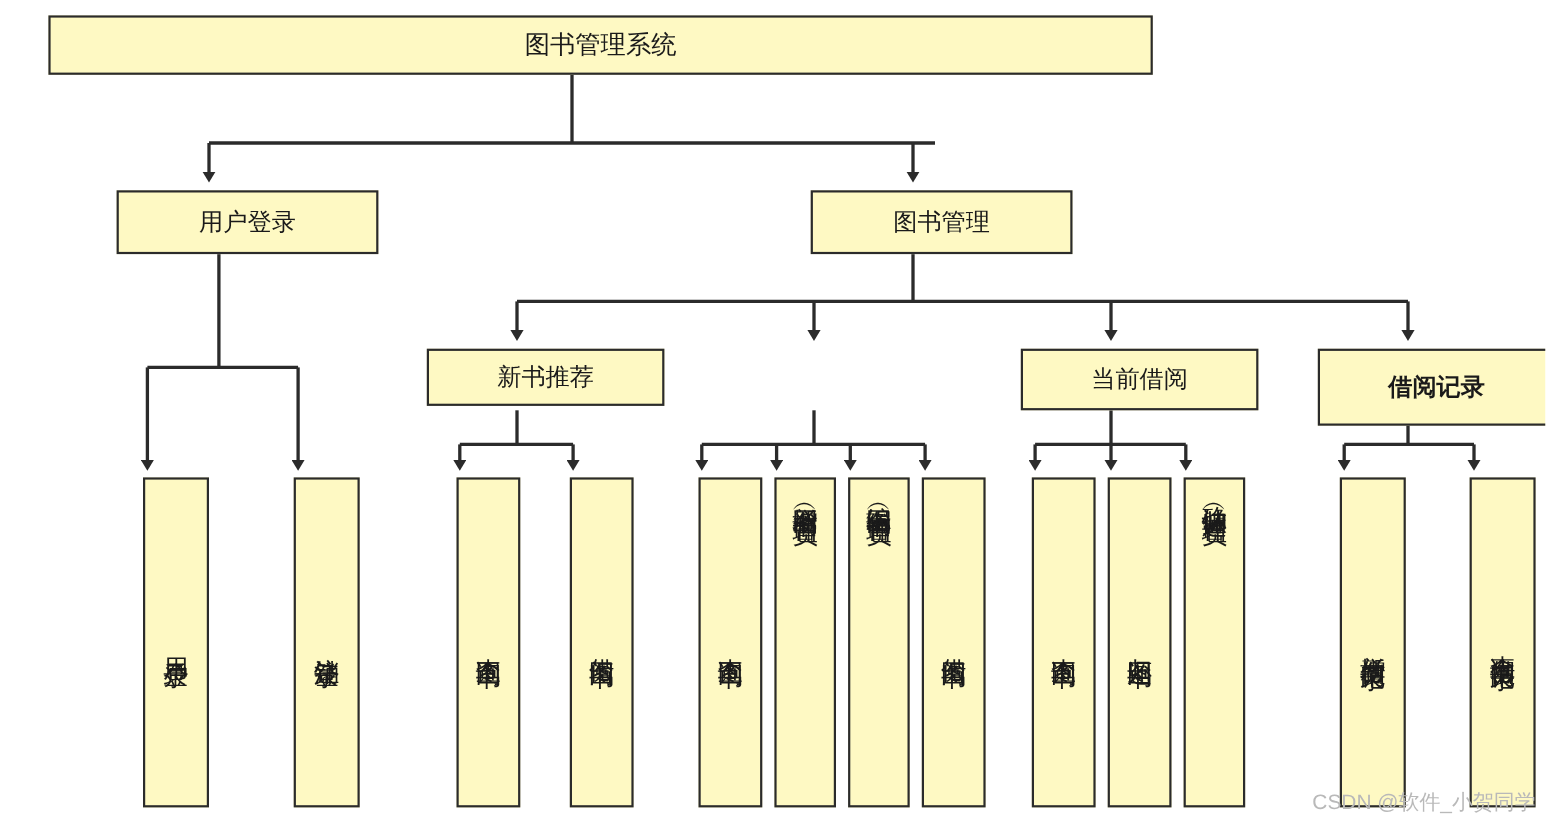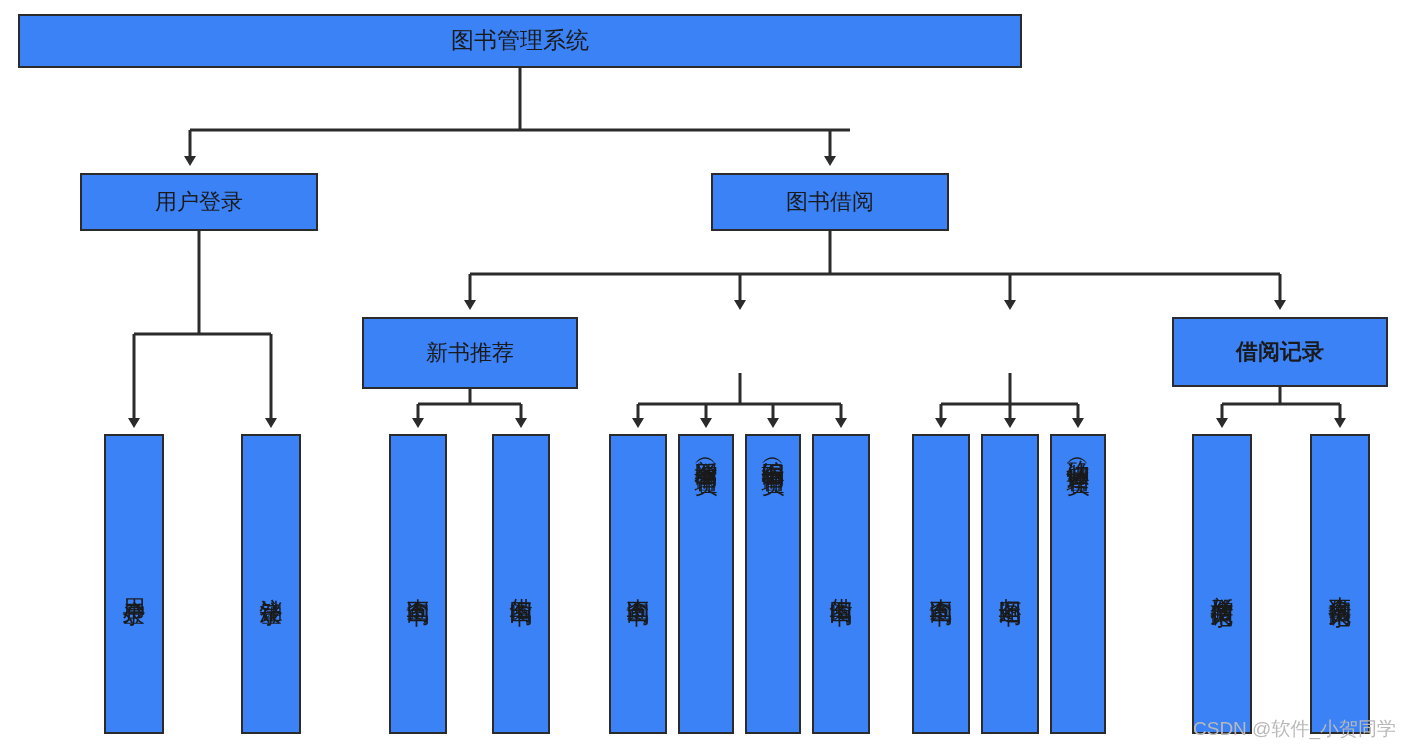--- a/index.html
+++ b/index.html
@@ -21,26 +21,27 @@
     position: absolute;
     left: 0;
     top: 0;
     width: 1405px;
     height: 747px;
     pointer-events: none;
   }
   .node {
     position: absolute;
     box-sizing: border-box;
-    background: #3b82f6;
+    background: #fef9c3;
     border: 2px solid #2b2b2b;
     display: flex;
     align-items: center;
     justify-content: center;
     z-index: 2;
+    margin-left: 26px;
   }
   .node .label {
     color: #1a1a1a;
     line-height: 1.12;
     text-align: center;
     white-space: nowrap;
   }
   
   .node.horiz .label {
     font-size: 22px;
@@ -132,25 +133,28 @@
   </svg>
 
   <div class="node horiz root" style="left:18px; top:14px; width:1004px; height:54px;">
     <span class="label">图书管理系统</span>
   </div>
 
   <div class="node horiz" style="left:80px; top:173px; width:238px; height:58px;">
     <span class="label">用户登录</span>
   </div>
   <div class="node horiz" style="left:711px; top:173px; width:238px; height:58px;">
-    <span class="label">图书借阅</span>
-  </div>
-
-  <div class="node horiz" style="left:362px; top:317px; width:216px; height:72px;">
+    <span class="label">图书管理</span>
+  </div>
+
+  <div class="node horiz" style="left:362px; top:317px; width:216px; height:52px;">
     <span class="label">新书推荐</span>
+  </div>
+  <div class="node horiz" style="left:902px; top:317px; width:216px; height:56px;">
+    <span class="label">当前借阅</span>
   </div>
   <div class="node horiz" style="left:1172px; top:317px; width:216px; height:70px;font-weight:bold;">
     <span class="label">借阅记录</span>
   </div>
 
   <div class="node vert centered" style="left:104px; top:434px; width:60px; height:300px;">
     <span class="label">用户登录</span>
   </div>
   <div class="node vert centered" style="left:241px; top:434px; width:60px; height:300px;">
     <span class="label">注销登录</span>

